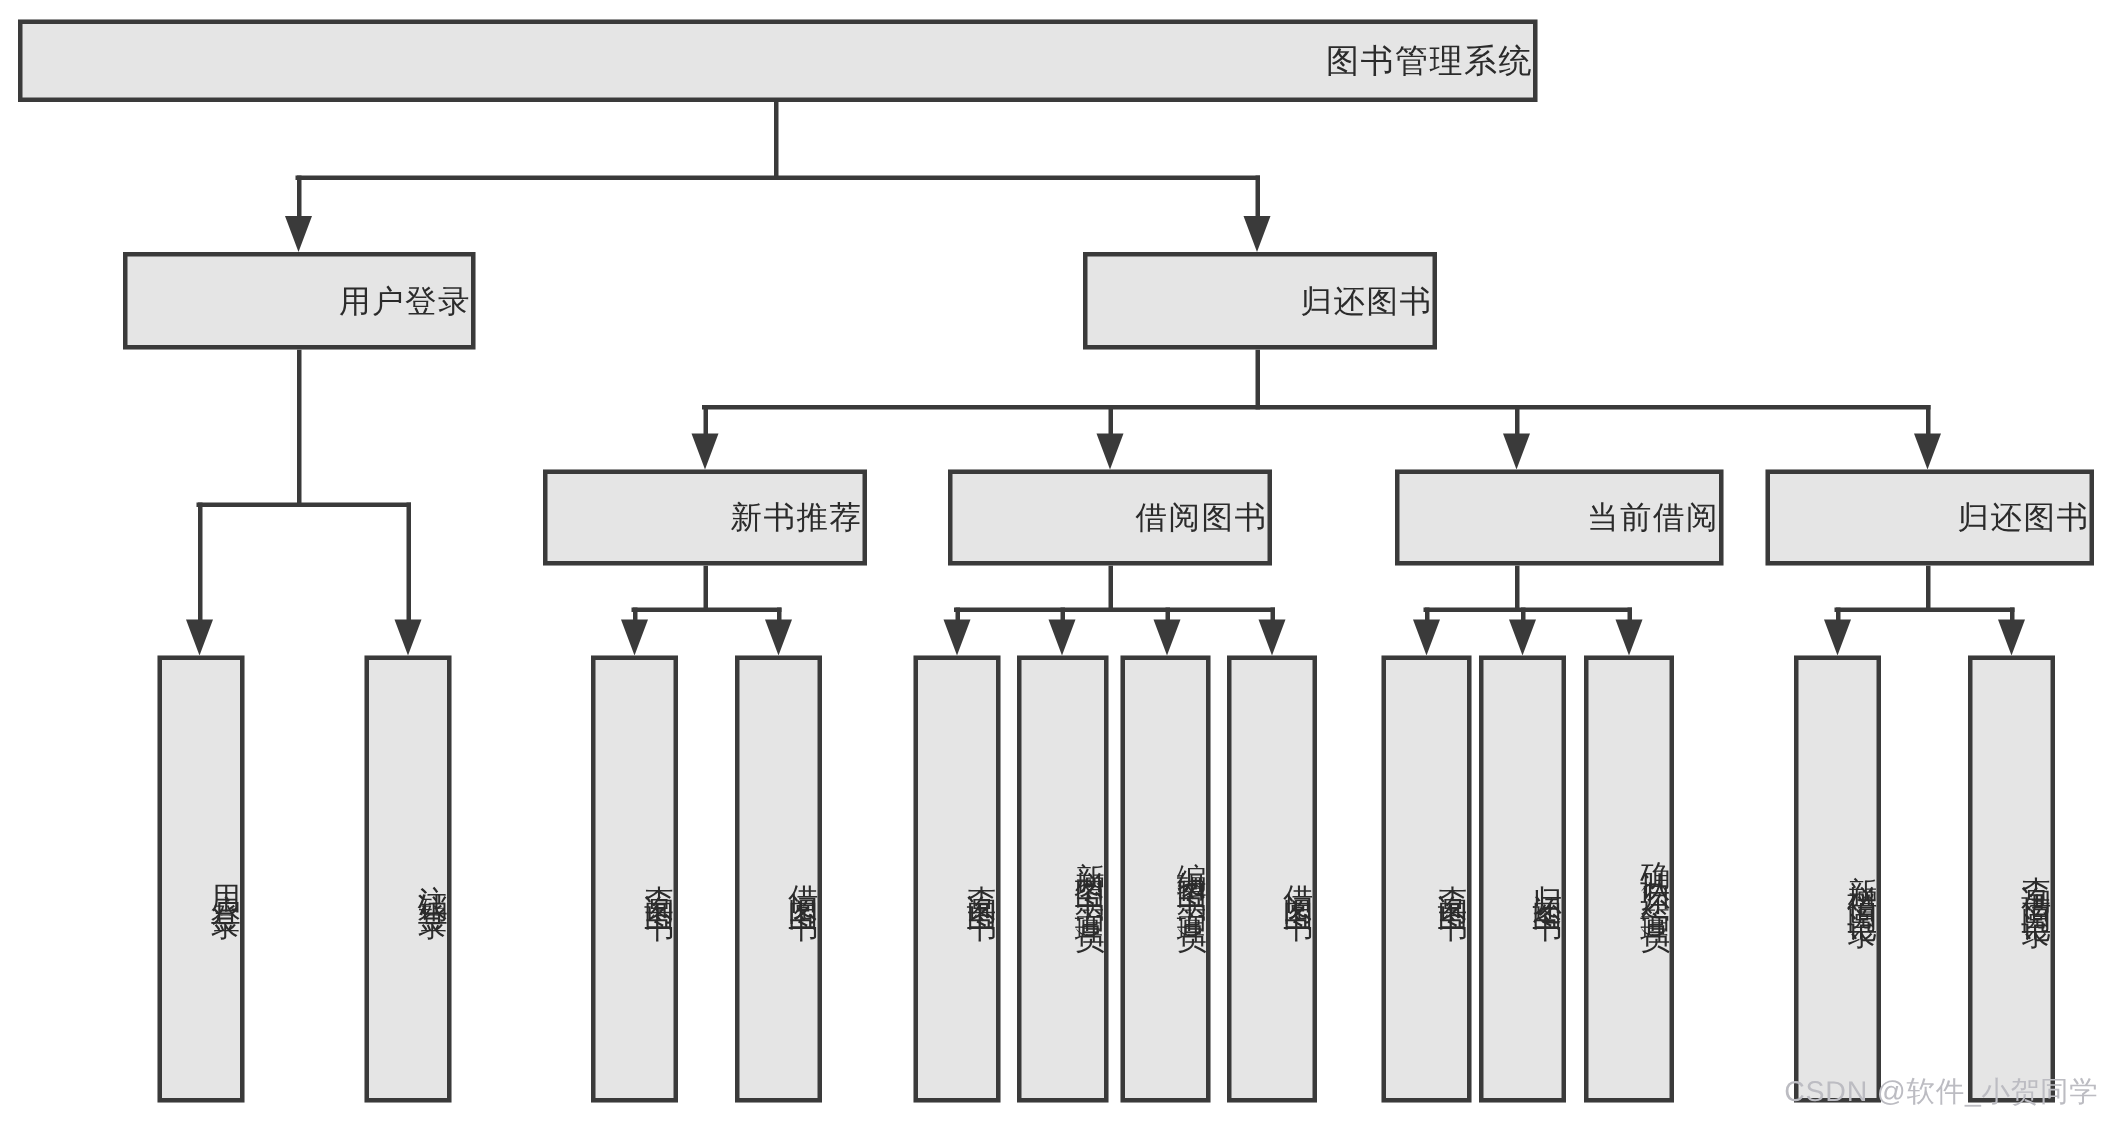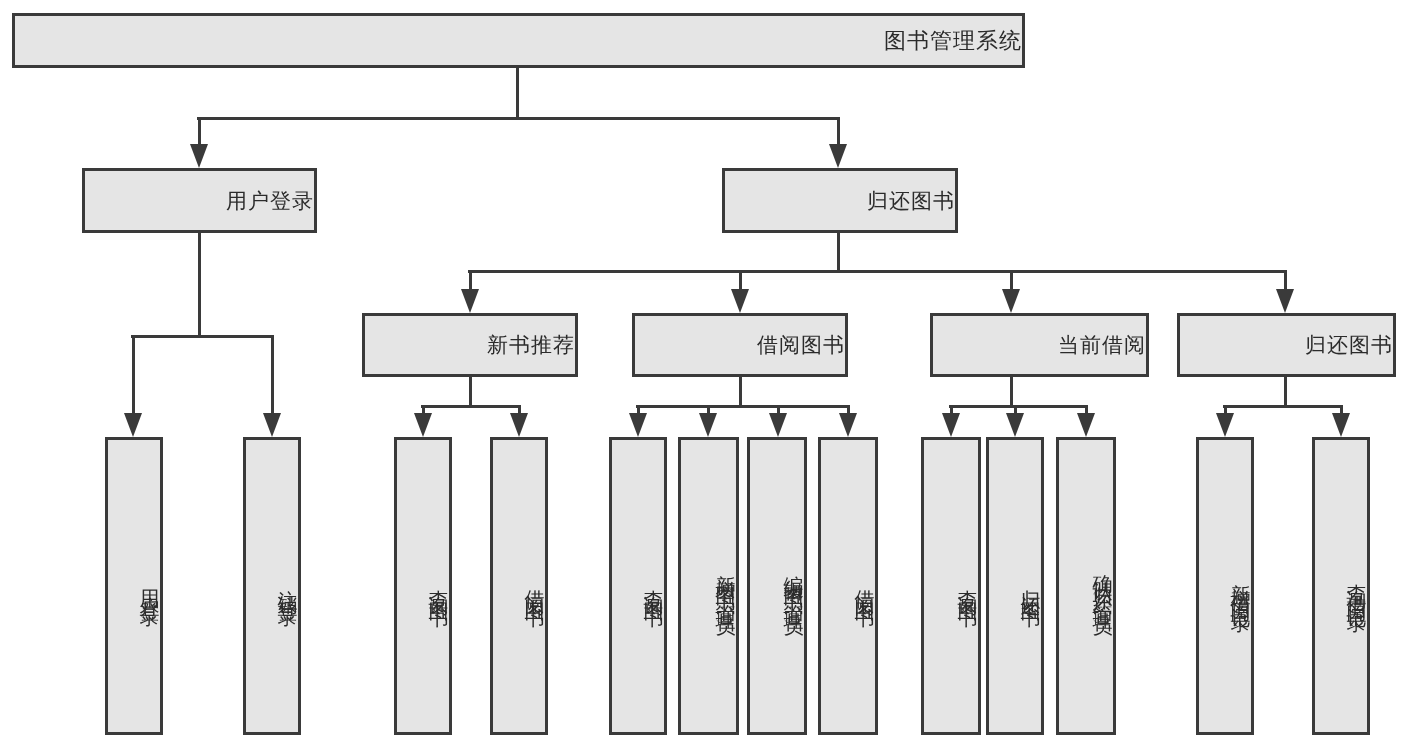--- a/index.html
+++ b/index.html
@@ -176,13 +176,14 @@
       <div class="arrowhead" style="left: 699px; top: 413px;"></div>
       <div class="arrowhead" style="left: 769px; top: 413px;"></div>
       <div class="arrowhead" style="left: 839px; top: 413px;"></div>
       <div class="arrowhead" style="left: 942px; top: 413px;"></div>
       <div class="arrowhead" style="left: 1006px; top: 413px;"></div>
       <div class="arrowhead" style="left: 1077px; top: 413px;"></div>
       <div class="arrowhead" style="left: 1216px; top: 413px;"></div>
       <div class="arrowhead" style="left: 1332px; top: 413px;"></div>
     </div>
 
+  <div id="watermark">CSDN @软件_小贺同学</div>
 </div>
 
 </body></html>

